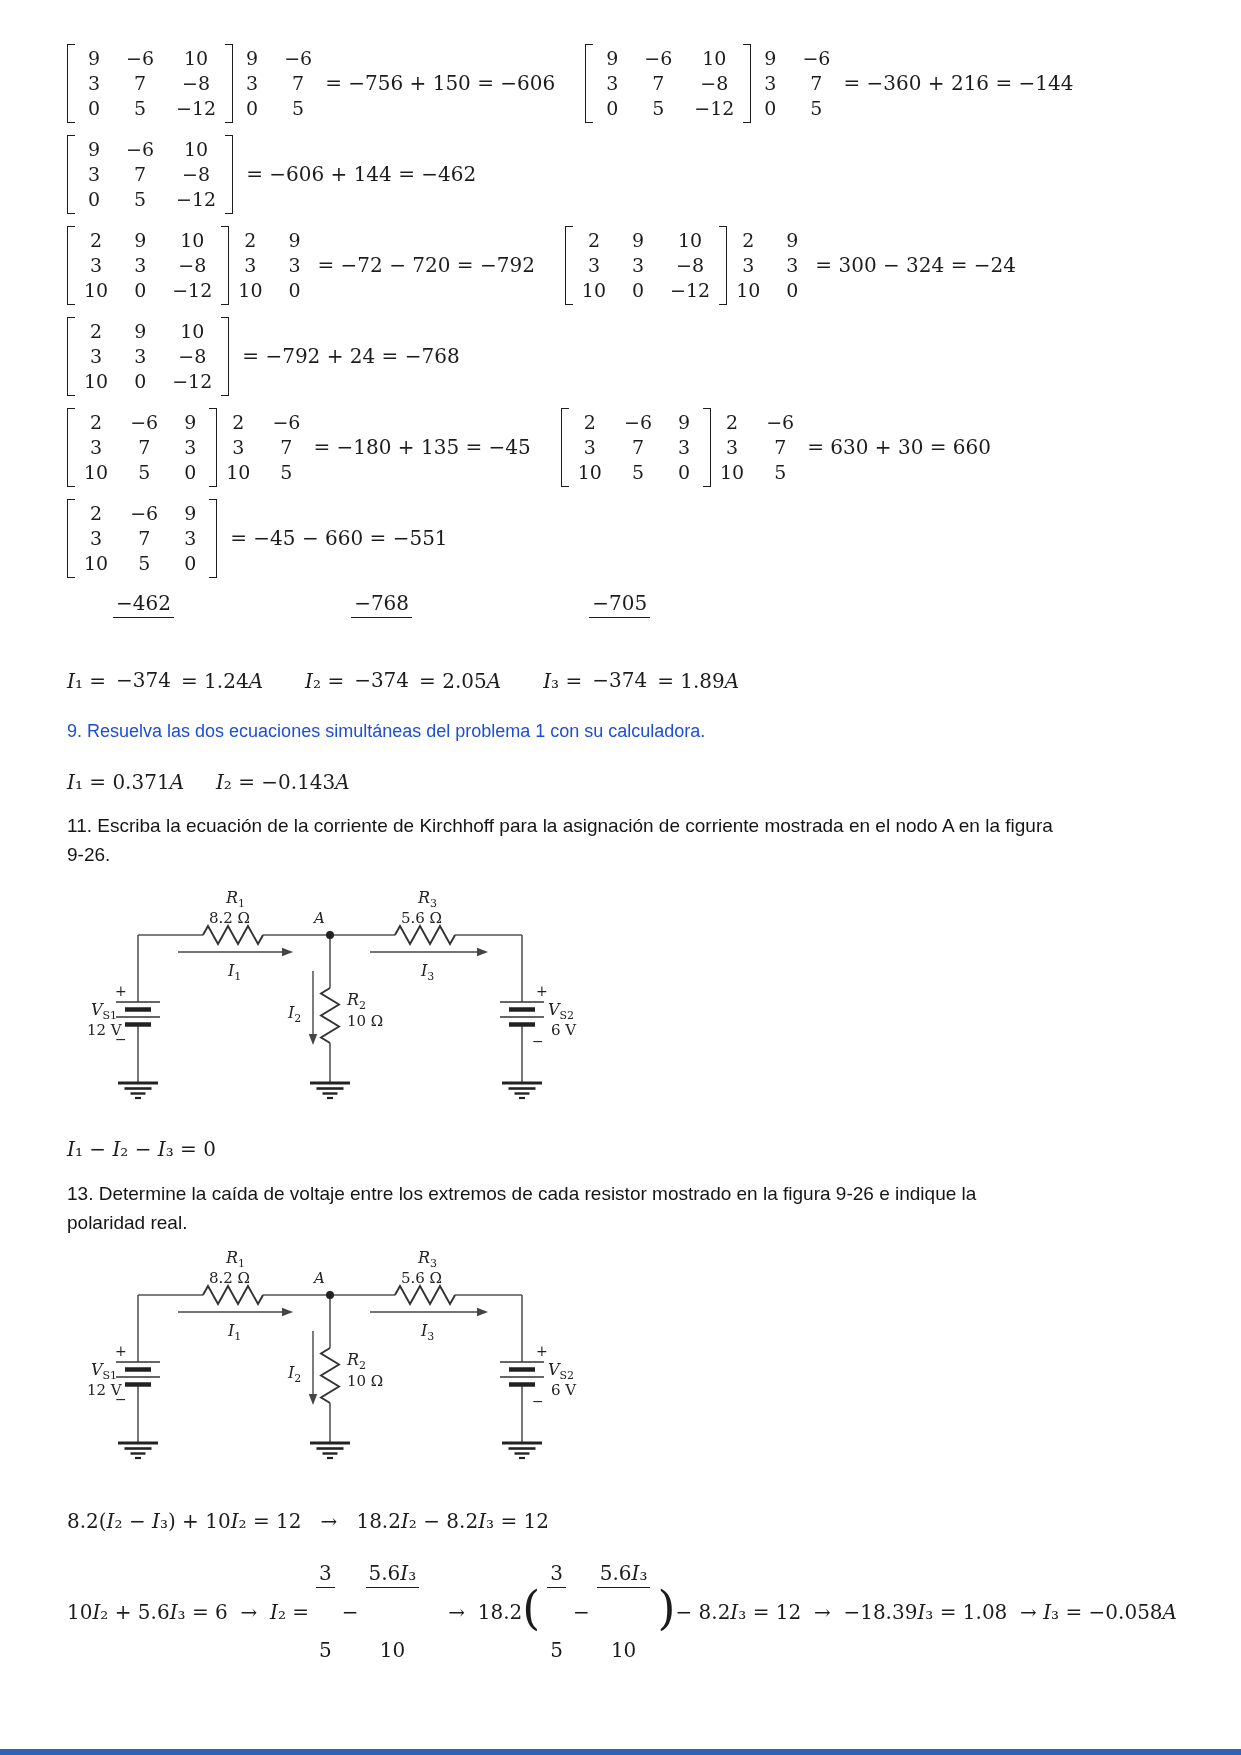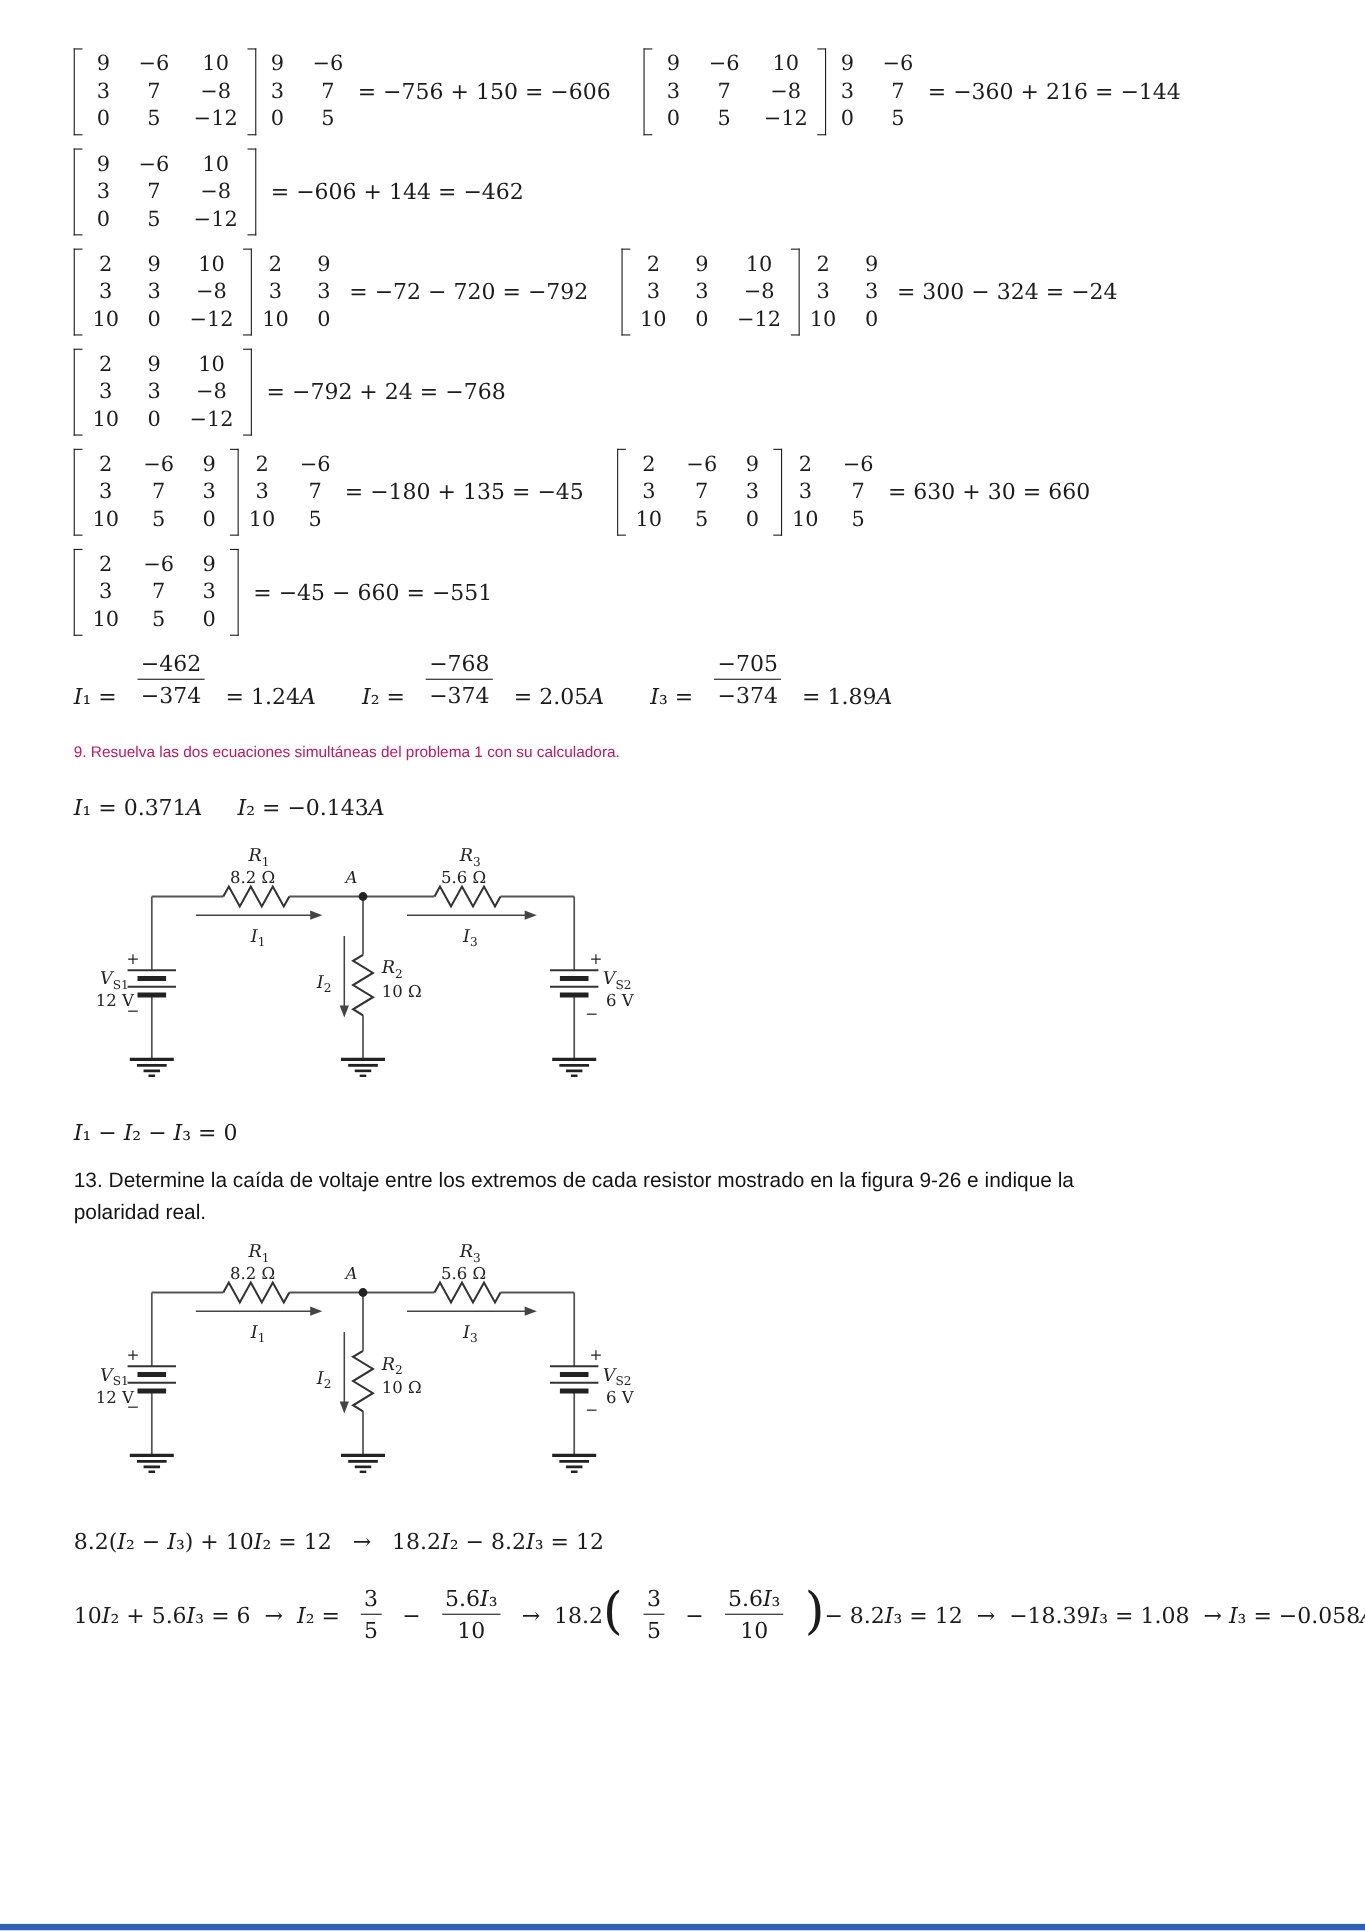--- a/index.html
+++ b/index.html
@@ -19,29 +19,29 @@
   .mgrid .cell { text-align:center; min-width:20px; }
   .rep { padding:2px 0 2px 9px; }
   .det-res { align-self:center; margin-left:13px; white-space:pre;
              font-size:20px; font-family:"DejaVu Serif",serif; color:var(--ink); }
 
   
   .math { font-family:"DejaVu Serif",serif; font-size:20px; color:var(--ink); white-space:pre; }
   .math i, .det-res i, .mseg i { font-style:italic; }
   .eq-row { display:flex; align-items:center; flex-wrap:nowrap; }
   .mseg { font-family:"DejaVu Serif",serif; font-size:20px; color:var(--ink); white-space:pre; }
-  .frac { display:inline-flex; flex-direction:column; align-items:center; margin:0 19px;
-          font-family:"DejaVu Serif",serif; font-size:20px; color:var(--ink); line-height:26px; }
+  .frac { display:inline-flex; flex-direction:column; align-items:center; margin:0 7px;
+          font-family:"DejaVu Serif",serif; font-size:20px; color:var(--ink); line-height:26px;gap:48px; }
   .frac .fnum { padding:0 3px 1px; border-bottom:1.5px solid var(--ink); white-space:pre; }
   .frac .fden { padding:1px 3px 0; white-space:pre; }
   .paren { font-family:"DejaVu Serif",serif; font-size:46px; font-weight:300;
            line-height:0.9; transform:translateY(-3px); color:var(--ink); }
 
   
-  .para { font-size:14px; line-height:29px; color:#be185d; }
+  .para { font-size:18px; line-height:29px; color:#1d4ed8; }
   .para-line { font-size:19px; line-height:29px; }
   .sec-header { font-size:19px; font-weight:bold; }
 
   .circuit-wrap { margin:0 0 24px 18px; }
   .circuit-svg { display:block; }
 
   .page-edge { position:absolute; left:0; bottom:0; width:100%; height:6px;
                background:var(--edge); }
 </style>
 </head>
@@ -275,20 +275,24 @@
         <span class="fden">−374</span>
       </div>
       <span class="mseg">= 1.89<i>A</i></span>
     </div>
 
   <div class="para" style="margin-bottom:21px;">9. Resuelva las dos ecuaciones simultáneas del problema 1 con su calculadora.</div>
 
   <div class="math" style="margin-bottom:14px; line-height:30px;"><i>I</i>₁ = 0.371<i>A</i>     <i>I</i>₂ = −0.143<i>A</i></div>
 
 
+  <div style="margin-bottom:14px;">
+      <div class="para-line">11. Escriba la ecuación de la corriente de Kirchhoff para la asignación de corriente mostrada en el nodo A en la figura</div>
+      <div class="para-line">9-26.</div>
+    </div>
 
   <div class="circuit-wrap">
       <svg viewBox="0 0 500 228" width="500" height="228" class="circuit-svg">
         <line x1="53" y1="52" x2="118" y2="52" stroke="#555" stroke-width="1.6"></line>
         <line x1="178" y1="52" x2="310" y2="52" stroke="#555" stroke-width="1.6"></line>
         <line x1="370" y1="52" x2="437" y2="52" stroke="#555" stroke-width="1.6"></line>
         <line x1="53" y1="52" x2="53" y2="119" stroke="#555" stroke-width="1.6"></line>
         <line x1="53" y1="141.5" x2="53" y2="200" stroke="#555" stroke-width="1.6"></line>
         <line x1="437" y1="52" x2="437" y2="119" stroke="#555" stroke-width="1.6"></line>
         <line x1="437" y1="141.5" x2="437" y2="200" stroke="#555" stroke-width="1.6"></line>

